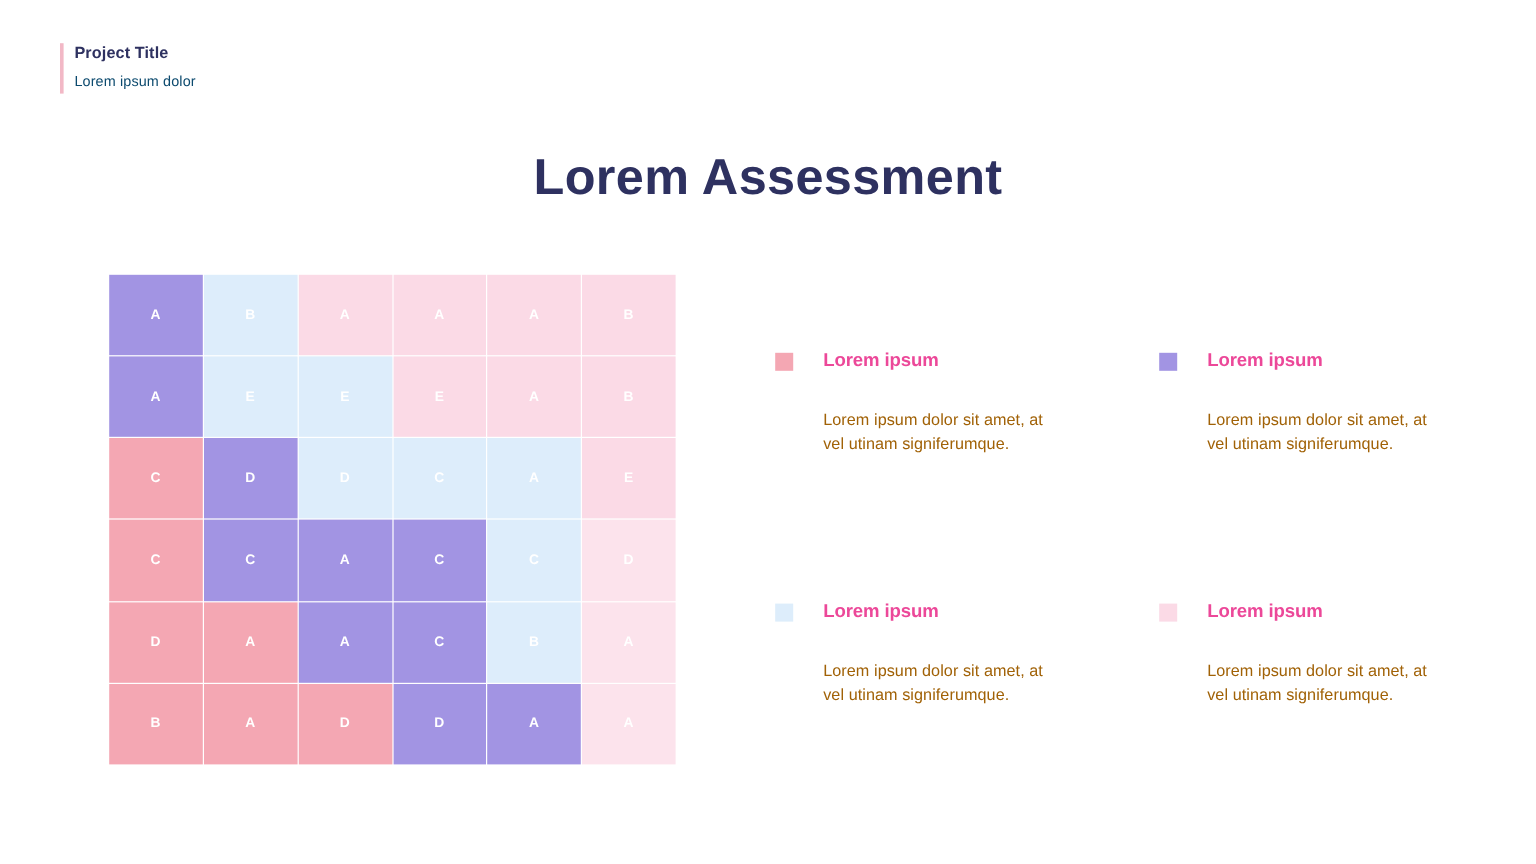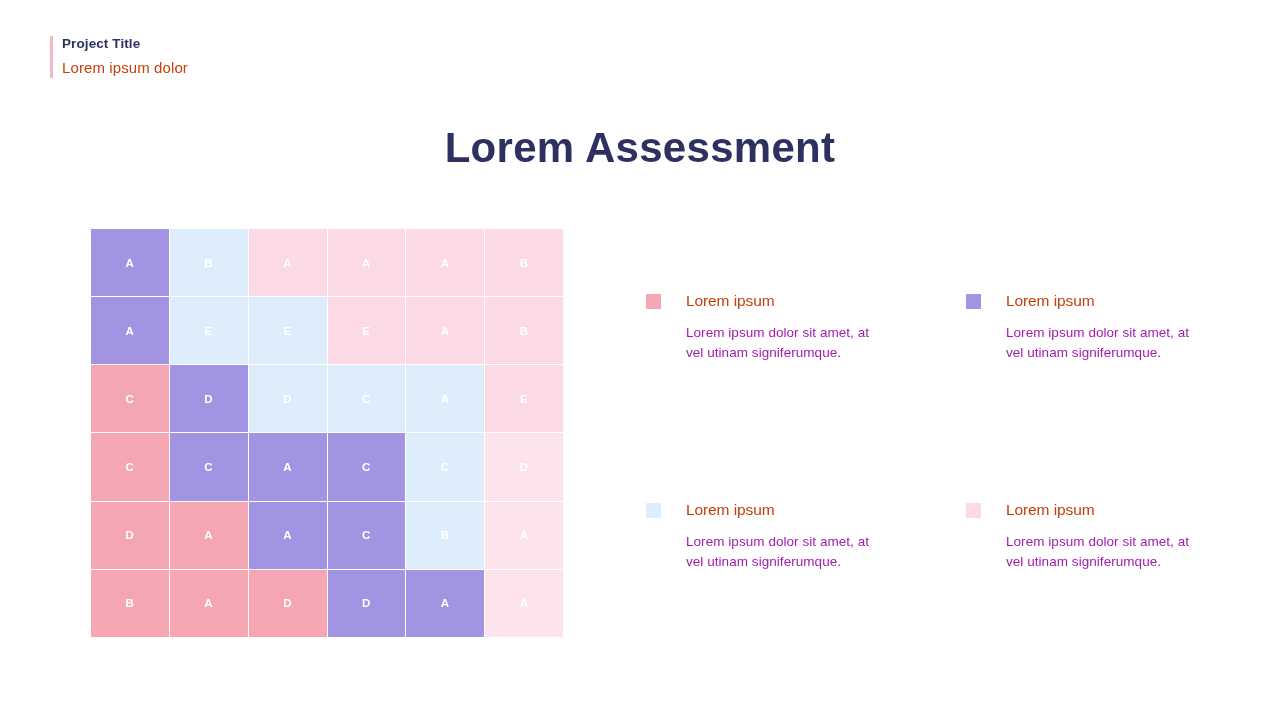--- a/index.html
+++ b/index.html
@@ -16,21 +16,21 @@
   .header { position: absolute; left: 50px; top: 36px; padding-left: 12px; }
   .header-bar {
     position: absolute; left: 0; top: 0; width: 3px; height: 42px;
     background: #f2b8c6;
   }
   .header-title {
     font-size: 13.5px; font-weight: bold; color: #2e3160;
     letter-spacing: .1px; line-height: 16px;
   }
   .header-sub {
-    font-size: 15px; color: #c2410c; line-height: 16px; margin-top: 8px;
+    font-size: 12px; color: #0c4a6e; line-height: 16px; margin-top: 8px;
     letter-spacing: .1px;
   }
 
   
   .main-title {
     position: absolute; top: 124px; left: 0; width: 1280px;
     text-align: center; font-size: 42px; font-weight: bold;
     color: #2e3160; letter-spacing: .3px;
   }
 
@@ -61,25 +61,25 @@
     display: grid;
     grid-template-columns: 320px 320px;
     grid-template-rows: 209px auto;
   }
   .legend-item { position: relative; padding-left: 40px; }
   .legend-swatch {
     position: absolute; left: 0; top: 2px;
     width: 15px; height: 15px;
   }
   .legend-title {
-    font-size: 15.5px; font-weight: normal; color: #c2410c;
+    font-size: 15.5px; font-weight: bold; color: #ec4899;
     line-height: 18px; letter-spacing: -.1px;
   }
   .legend-desc {
-    margin-top: 13px; font-size: 13.5px; color: #a21caf;
+    margin-top: 30px; font-size: 13.5px; color: #a16207;
     line-height: 19.5px; max-width: 185px; letter-spacing: .05px;
   }
 </style>
 </head>
 <body>
 
 <div class="slide">
 
   <div class="header">
     <div class="header-bar" style="background: rgb(242, 184, 198);"></div>

